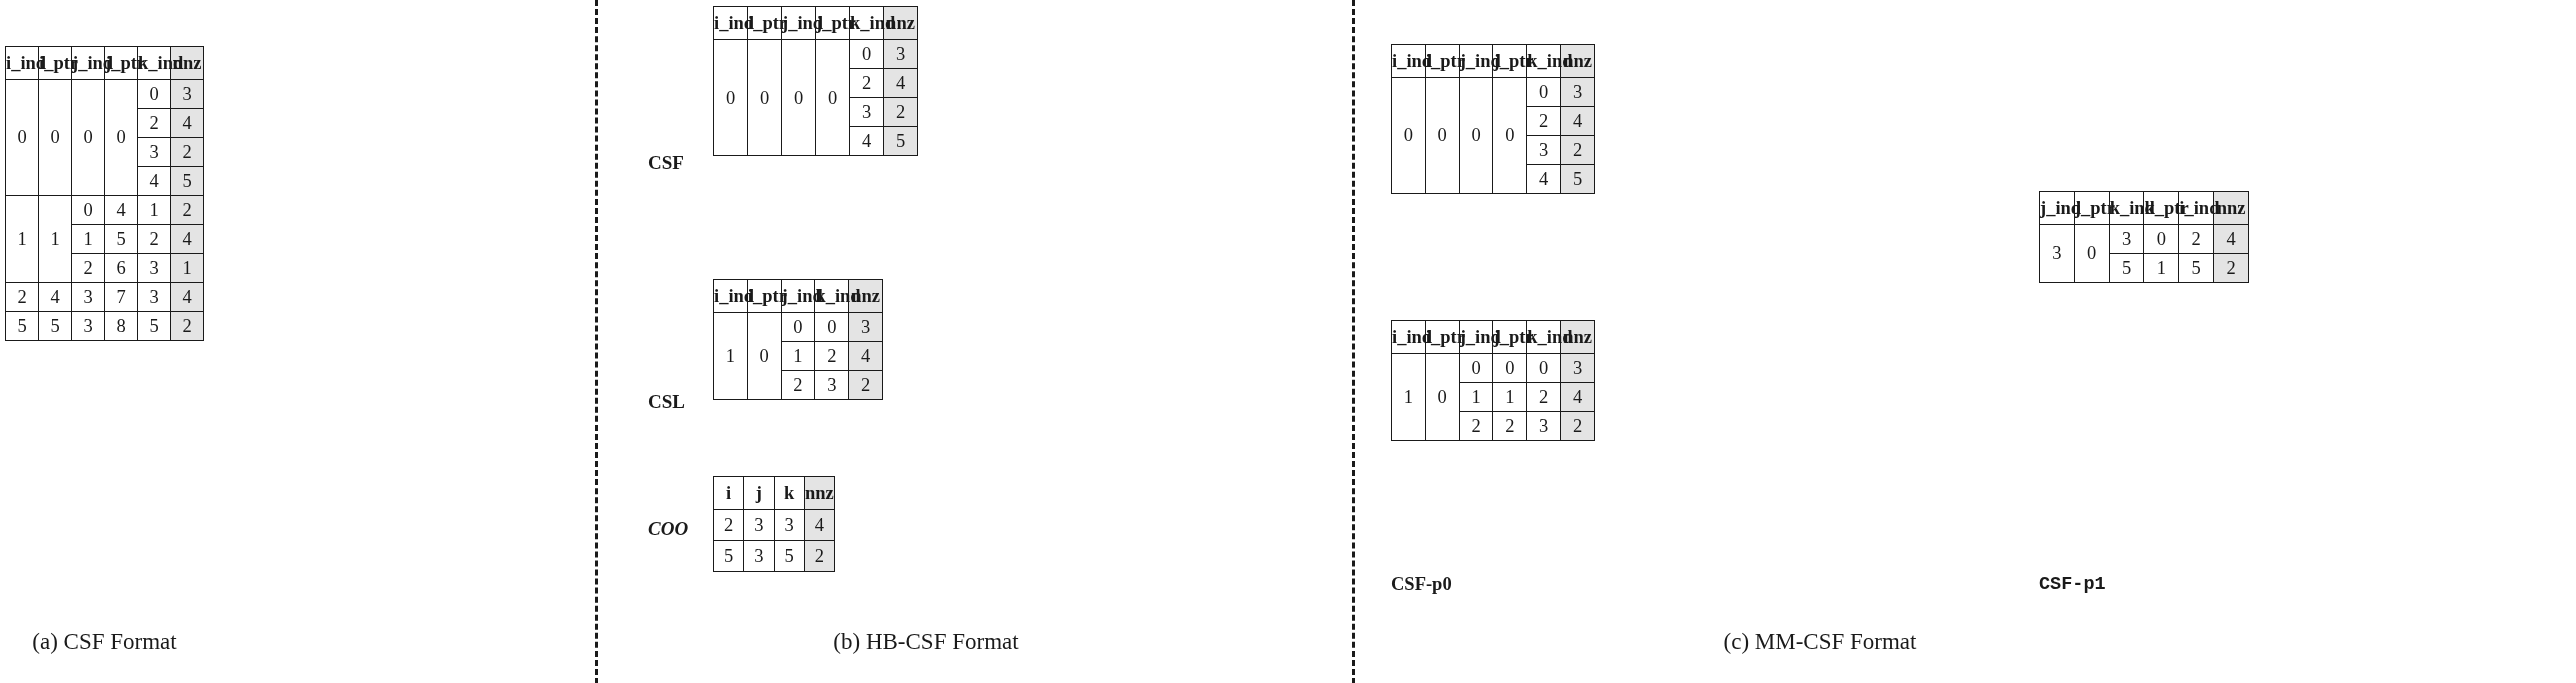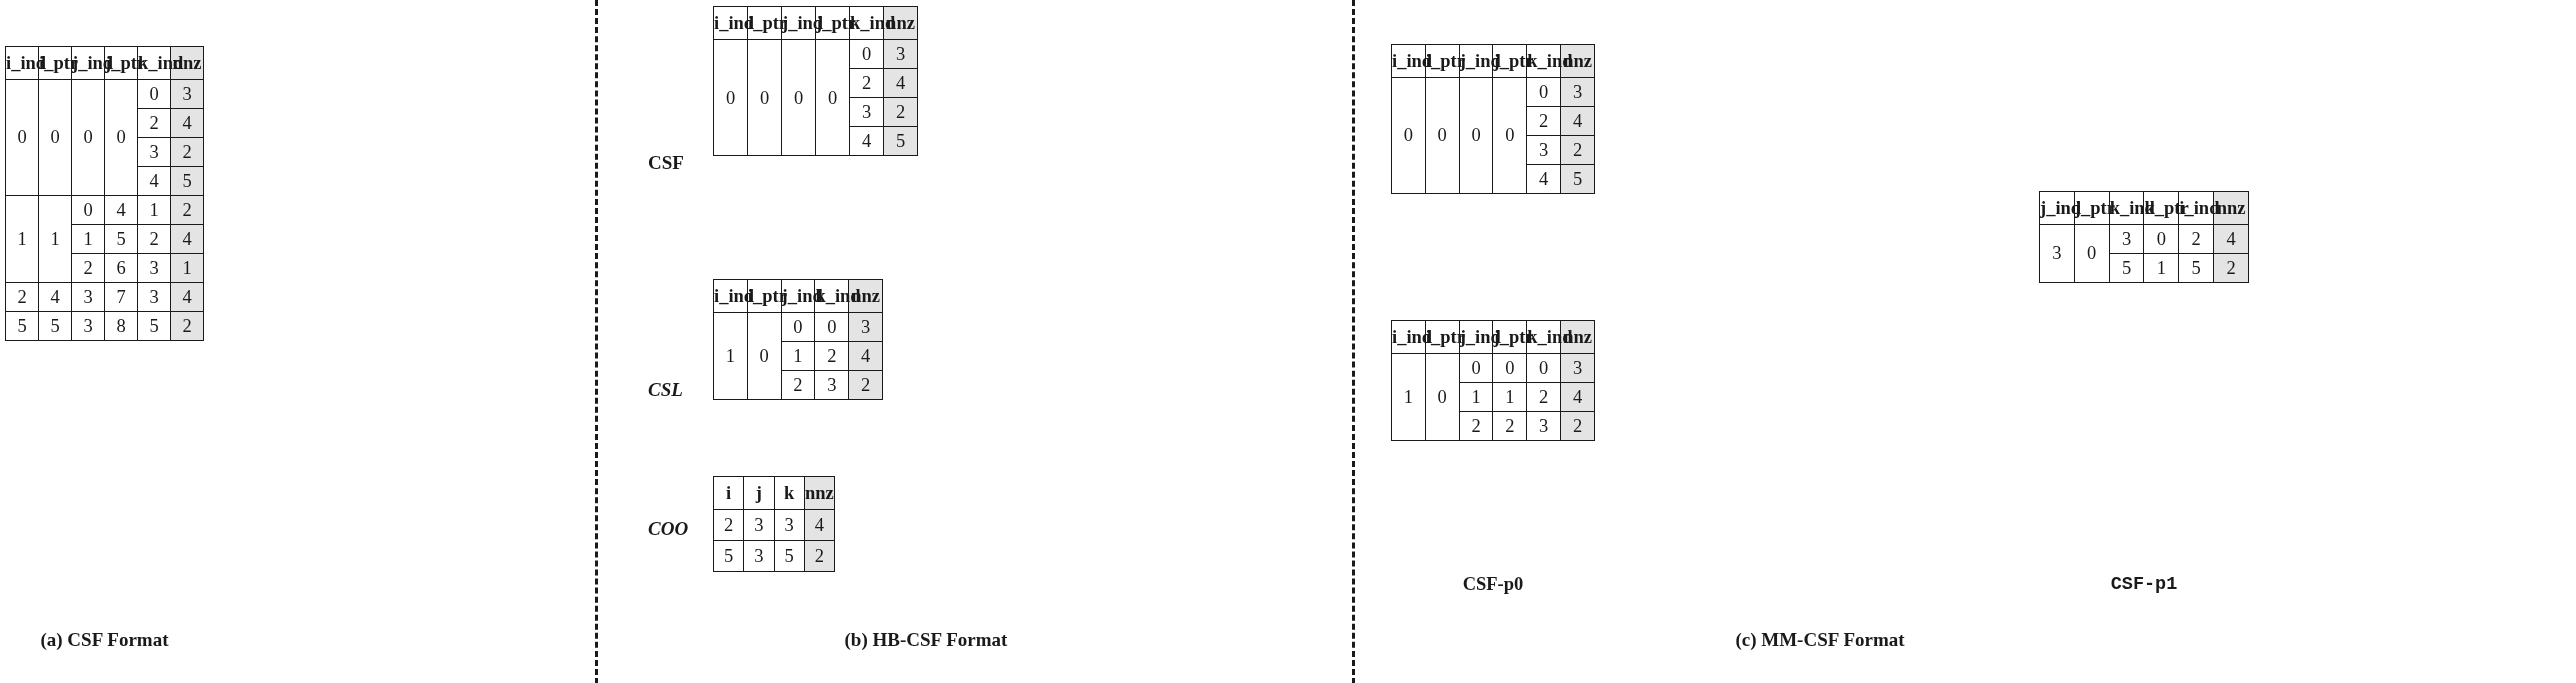--- a/index.html
+++ b/index.html
@@ -43,37 +43,37 @@
     background: #e4e4e4 !important;
     margin-top: 48px;
   }
 
   
   .panel {
     position: absolute;
   }
   .caption {
     position: absolute;
-    font-weight: bold;
-    font-size: 19px;
+    font-weight: normal;
+    font-size: 23px;
     text-align: center;
     white-space: nowrap;
   }
   .rowlabel {
     position: absolute;
     font-weight: bold;
     font-size: 19px;
     white-space: nowrap;
   }
   .sublabel {
     position: absolute;
     font-weight: bold;
     font-size: 18.5px;
     white-space: nowrap;
-    text-align: center;
+    text-align: left;
   }
 
   
   .divider {
     position: absolute;
     top: 0;
     width: 0;
     height: 684px;
     border-left: 3.1px dashed #1a1a1a;
   }
@@ -176,21 +176,21 @@
       </tr>
     </tbody>
   </table>
 </div>
 
 <div class="caption" style="left:5px; top:629px; width:199px;">(a) CSF Format</div>
 
 <div class="divider" style="left:595px;"></div>
 
 <div class="rowlabel" style="left:648px; top:135px;margin-top:17px;">CSF</div>
-<div class="rowlabel" style="left:648px; top:379px;font-style:italic;">CSL</div>
+<div class="rowlabel" style="left:648px; top:391px;">CSL</div>
 <div class="rowlabel" style="left:648px; top:518px;font-style:italic;">COO</div>
 
 <div class="panel" id="panel-b-csf">
   <table class="tbl">
     <thead>
       <tr>
         <th>i_ind</th>
         <th>i_ptr</th>
         <th>j_ind</th>
         <th>j_ptr</th>

